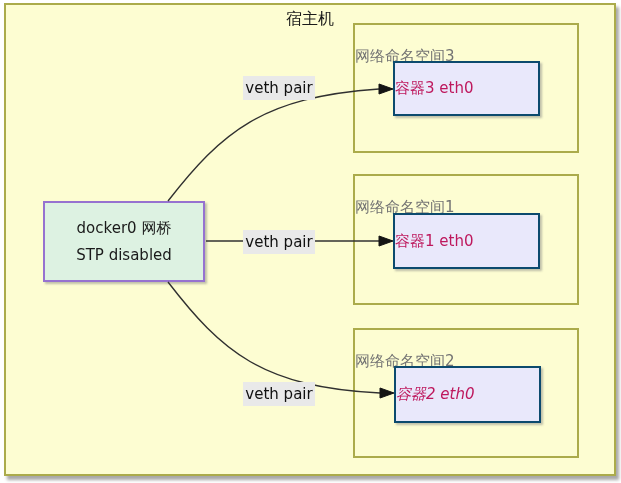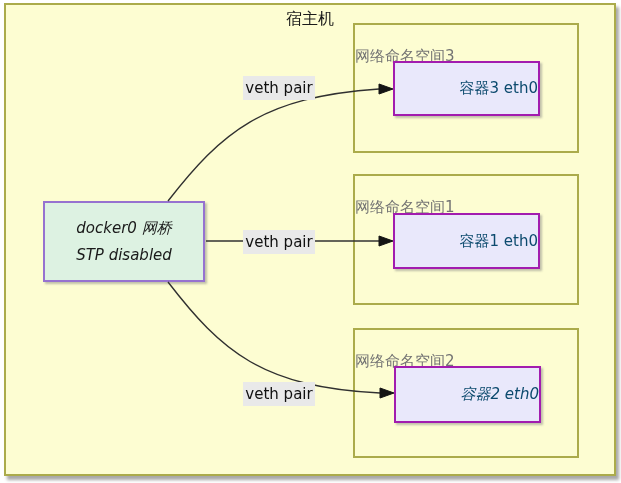--- a/index.html
+++ b/index.html
@@ -49,46 +49,45 @@
     color: #737373;
     white-space: nowrap;
     margin-top: 16px;
   }
   
   .container-box {
     position: absolute;
     width: 143px;
     height: 51px;
     background: #E9E8FB;
-    border: 2px solid #a21caf;
+    border: 2px solid #0c4a6e;
     box-shadow: 2px 2px 2px rgba(120,120,120,0.45);
     display: flex;
     align-items: center;
-    justify-content: flex-end;
+    justify-content: flex-start;
     font-size: 15px;
-    color: #0c4a6e;
+    color: #be185d;
     white-space: nowrap;
   }
   
   .bridge-box {
     position: absolute;
     left: 43px; top: 201px;
     width: 158px; height: 77px;
     background: #DDF2E2;
     border: 2px solid #9672D0;
     box-shadow: 2px 2px 2px rgba(120,120,120,0.45);
     display: flex;
     flex-direction: column;
     align-items: center;
     justify-content: center;
     font-size: 15px;
     line-height: 27px;
     color: #1a1a1a;
     text-align: center;
-    font-style: italic;
   }
   
   svg.edges {
     position: absolute;
     left: 0; top: 0;
     width: 621px; height: 483px;
     pointer-events: none;
   }
   svg.edges path {
     fill: none;

